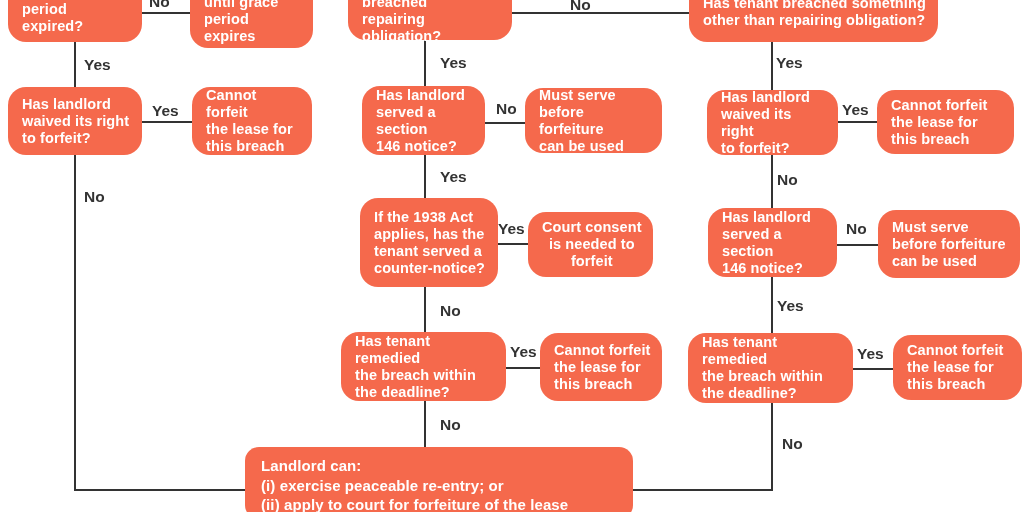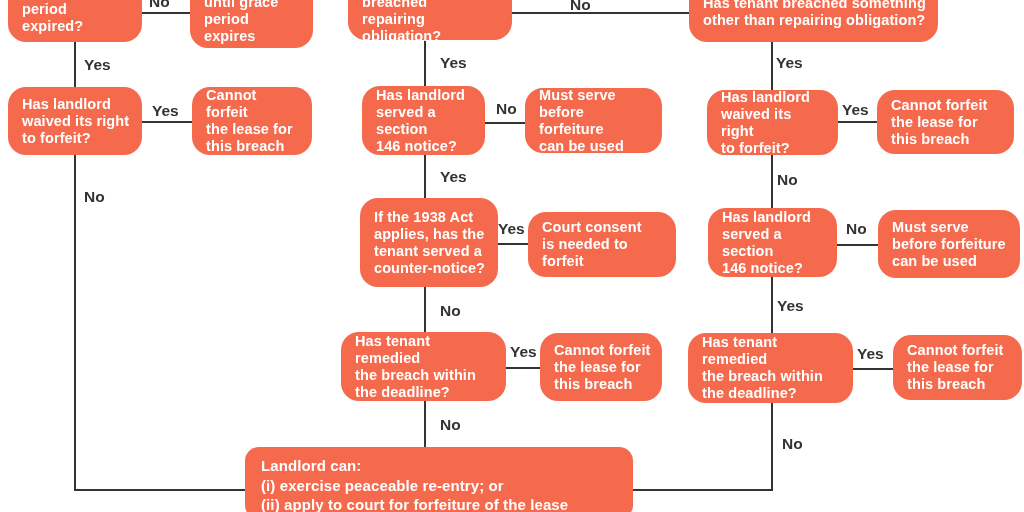--- a/index.html
+++ b/index.html
@@ -122,21 +122,21 @@
   <div class="node" style="left:362px; top:86px;  width:123px; height:69px;">Has landlord
 served a section
 146 notice?</div>
   <div class="node" style="left:525px; top:88px;  width:137px; height:65px;">Must serve
 before forfeiture
 can be used</div>
   <div class="node" style="left:360px; top:198px; width:138px; height:89px;">If the 1938 Act
 applies, has the
 tenant served a
 counter-notice?</div>
-  <div class="node" style="left:528px; top:212px; width:148px; height:65px;">Court consent
+  <div class="node" style="left:528px; top:212px; width:125px; height:65px;text-align:center;">Court consent
 is needed to
 forfeit</div>
   <div class="node" style="left:341px; top:332px; width:165px; height:69px;">Has tenant remedied
 the breach within
 the deadline?</div>
   <div class="node" style="left:540px; top:333px; width:122px; height:68px;">Cannot forfeit
 the lease for
 this breach</div>
 
   <div class="node" style="left:707px; top:90px;  width:131px; height:65px;">Has landlord

